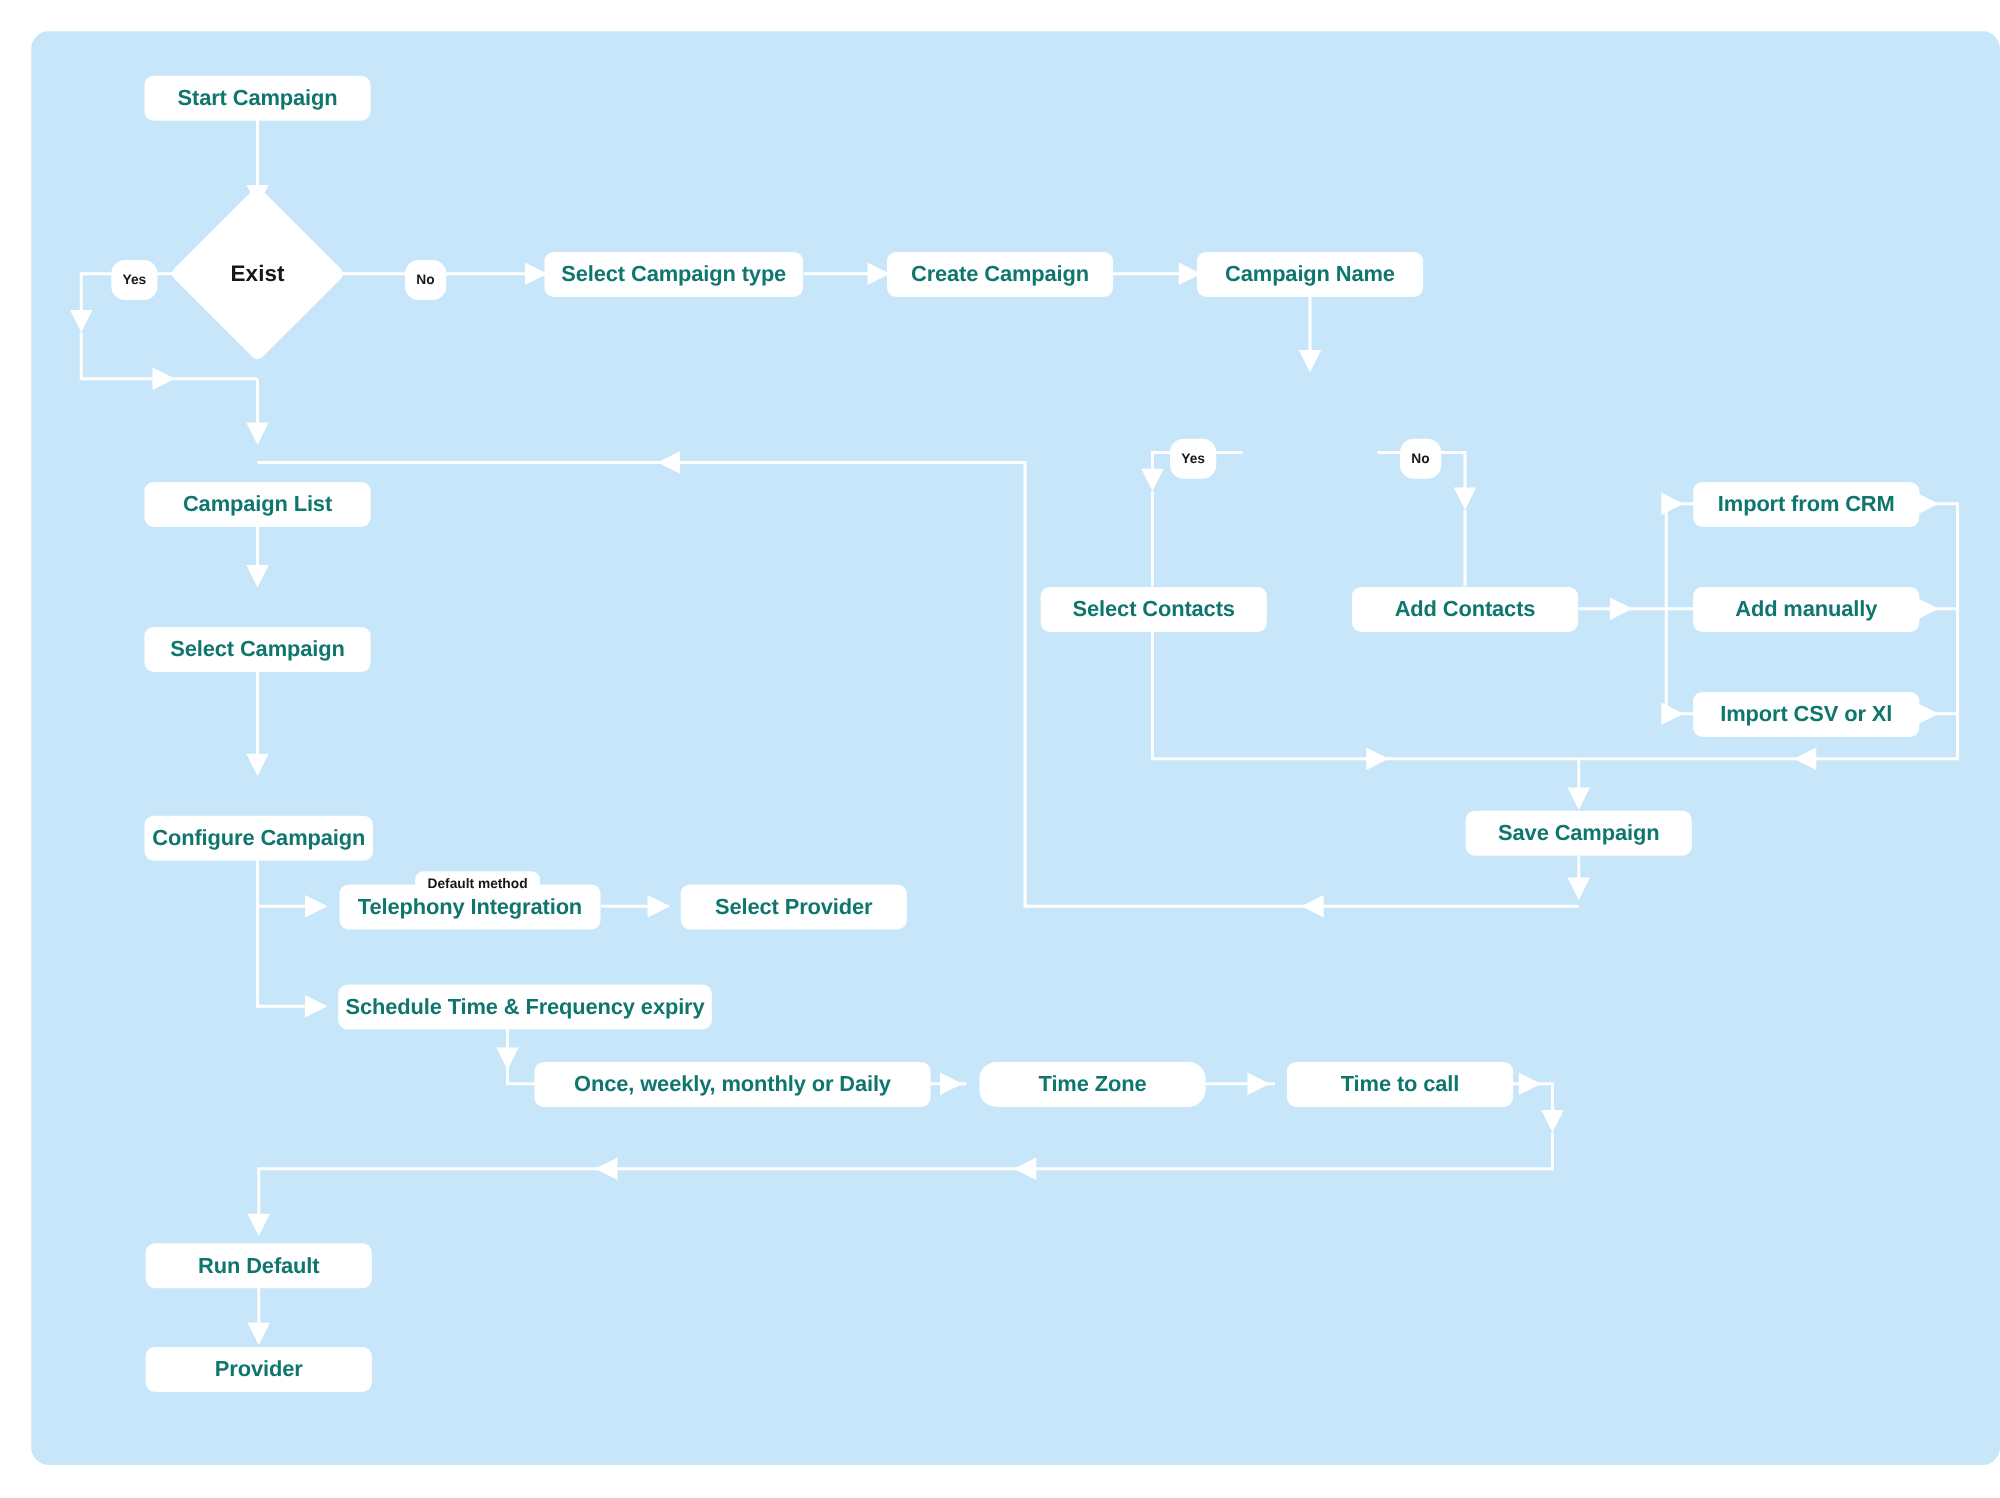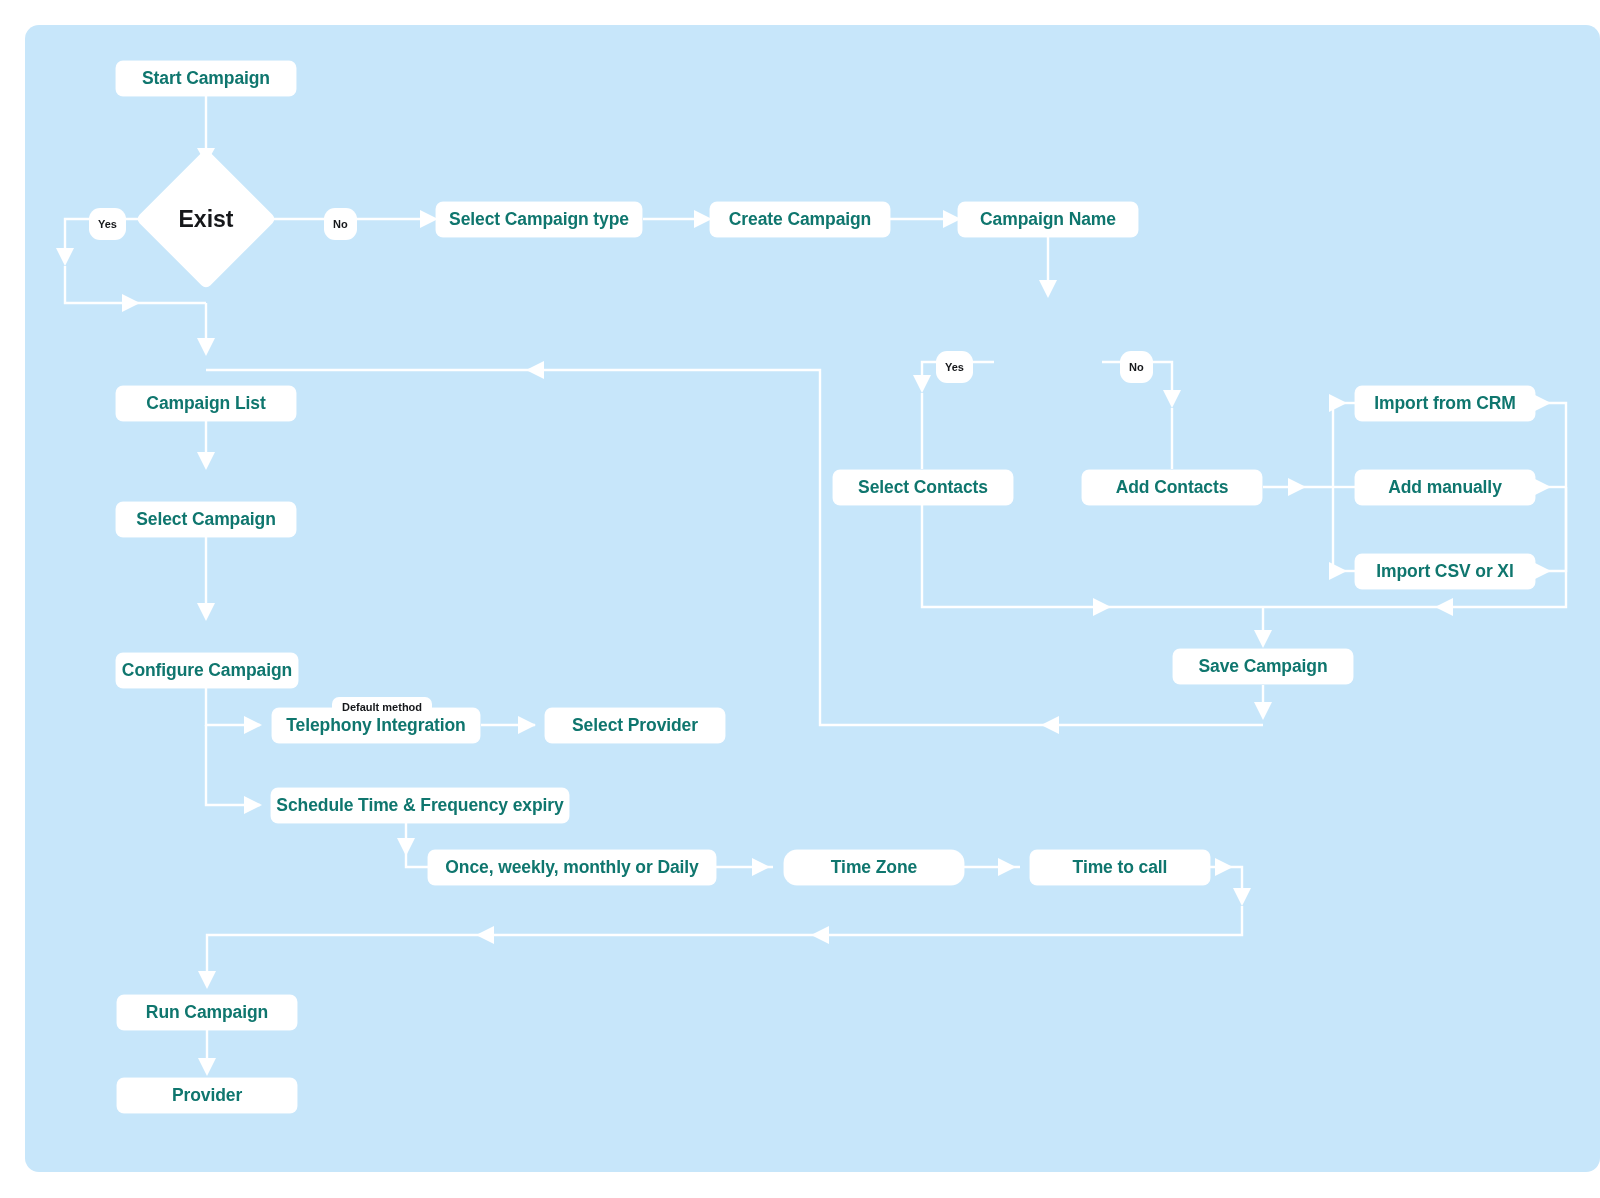--- a/index.html
+++ b/index.html
@@ -49,21 +49,21 @@
     white-space: nowrap;
     box-shadow: 0 0 0 0.5px rgba(255,255,255,0.9);
   }
   .decision {
     position: absolute;
     display: flex;
     align-items: center;
     justify-content: center;
     color: #15171a;
     font-weight: bold;
-    font-size: 23px;
+    font-size: 18px;
     white-space: nowrap;
   }
   .decision .dia {
     position: absolute;
     left: 0; top: 0;
     width: 100%; height: 100%;
     background: #ffffff;
     transform: rotate(45deg);
     border-radius: 6px;
   }
@@ -299,33 +299,33 @@
   </div>
 
   <div class="node" style="left:545px; top:708px; width:180px; height:35px;">
     <span>Select Provider</span>
   </div>
 
   <div class="node" style="left:271px; top:788px; width:298px; height:35px;">
     <span>Schedule Time &amp; Frequency expiry</span>
   </div>
 
-  <div class="node" style="left:428px; top:850px; width:288px; height:35px;">
+  <div class="node" style="left:428px; top:850px; width:316px; height:35px;">
     <span>Once, weekly, monthly or Daily</span>
   </div>
 
   <div class="node" style="left:784px; top:850px; width:180px; height:35px;border-radius:13px;">
     <span>Time Zone</span>
   </div>
 
   <div class="node" style="left:1030px; top:850px; width:180px; height:35px;">
     <span>Time to call</span>
   </div>
 
   <div class="node" style="left:117px; top:995px; width:180px; height:35px;">
-    <span>Run Campaign</span>
+    <span>Run Default</span>
   </div>
 
   <div class="node" style="left:117px; top:1078px; width:180px; height:35px;">
     <span>Provider</span>
   </div>
 
 </div>
 
 </body></html>

